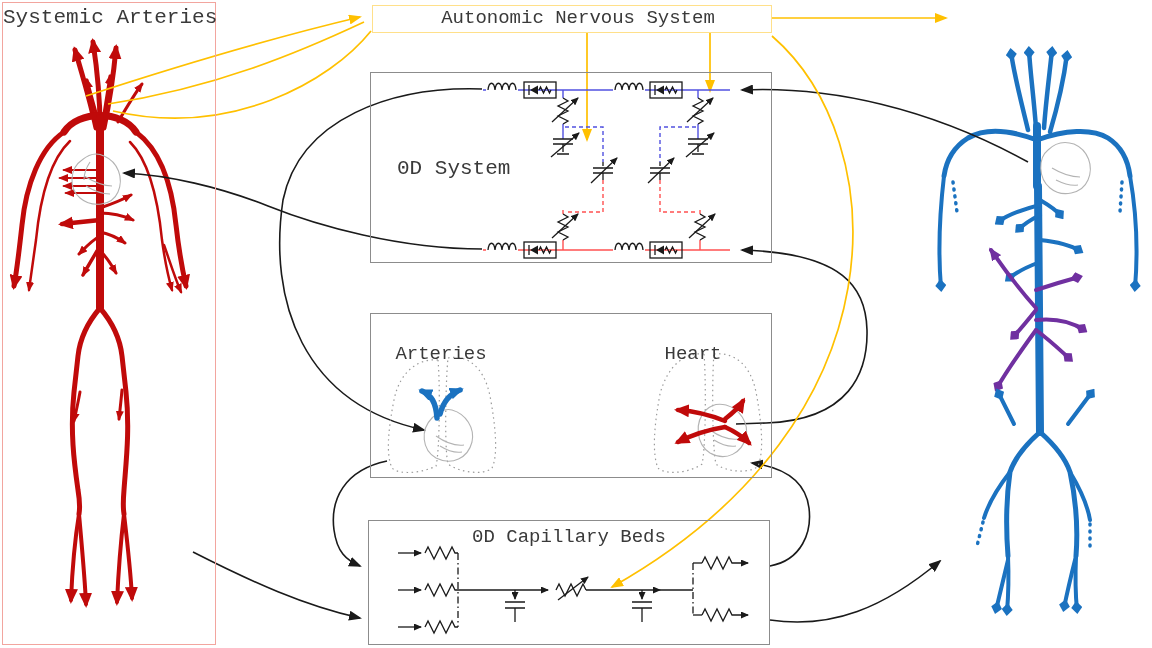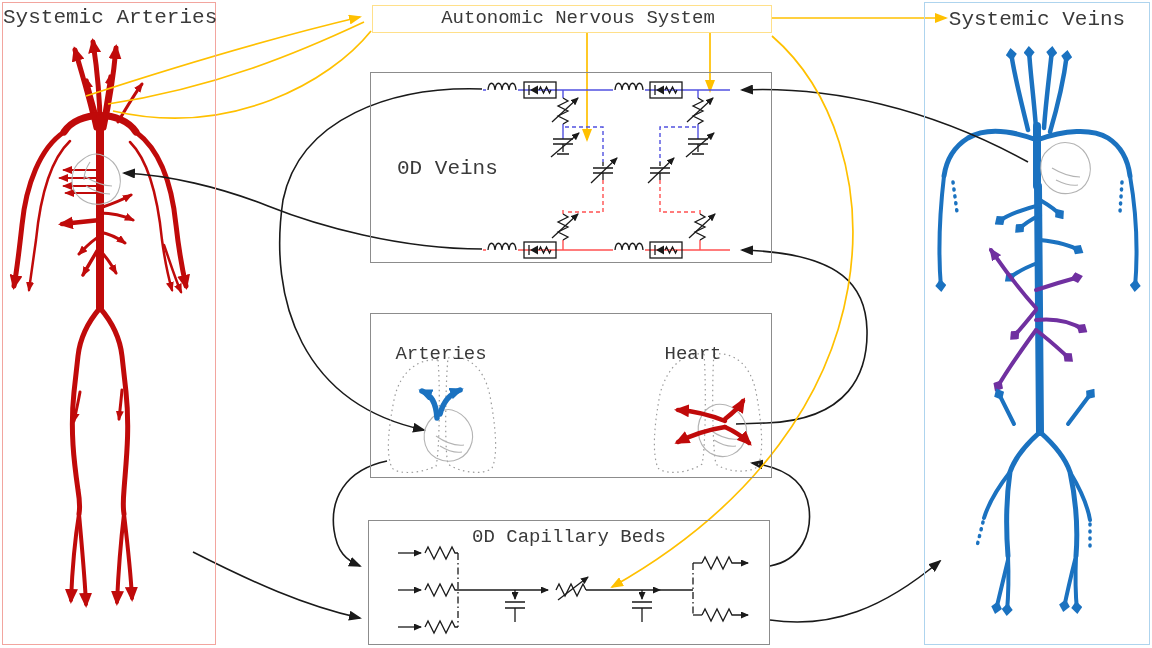--- a/index.html
+++ b/index.html
@@ -314,26 +314,23 @@
   </svg>
 
   <div class="panel" id="box-arteries">
     <div class="panel-title">Systemic Arteries</div>
   </div>
 
   <div class="panel" id="box-ans">
     <div class="panel-title">Autonomic Nervous System</div>
   </div>
 
-  <div class="panel" id="box-veins">
-    <div class="panel-title">Systemic Veins</div>
-  </div>
 
   <div class="panel" id="box-heart">
-    <div class="panel-title">0D Veins</div>
+    <div class="panel-title">0D System</div>
   </div>
 
   <div class="panel" id="box-pulmonary">
     <div class="sub-label" id="lbl-pa">Arteries</div>
     <div class="sub-label" id="lbl-pv">Heart</div>
   </div>
 
   <div class="panel" id="box-capillary">
     <div class="panel-title">0D Capillary Beds</div>
   </div>

